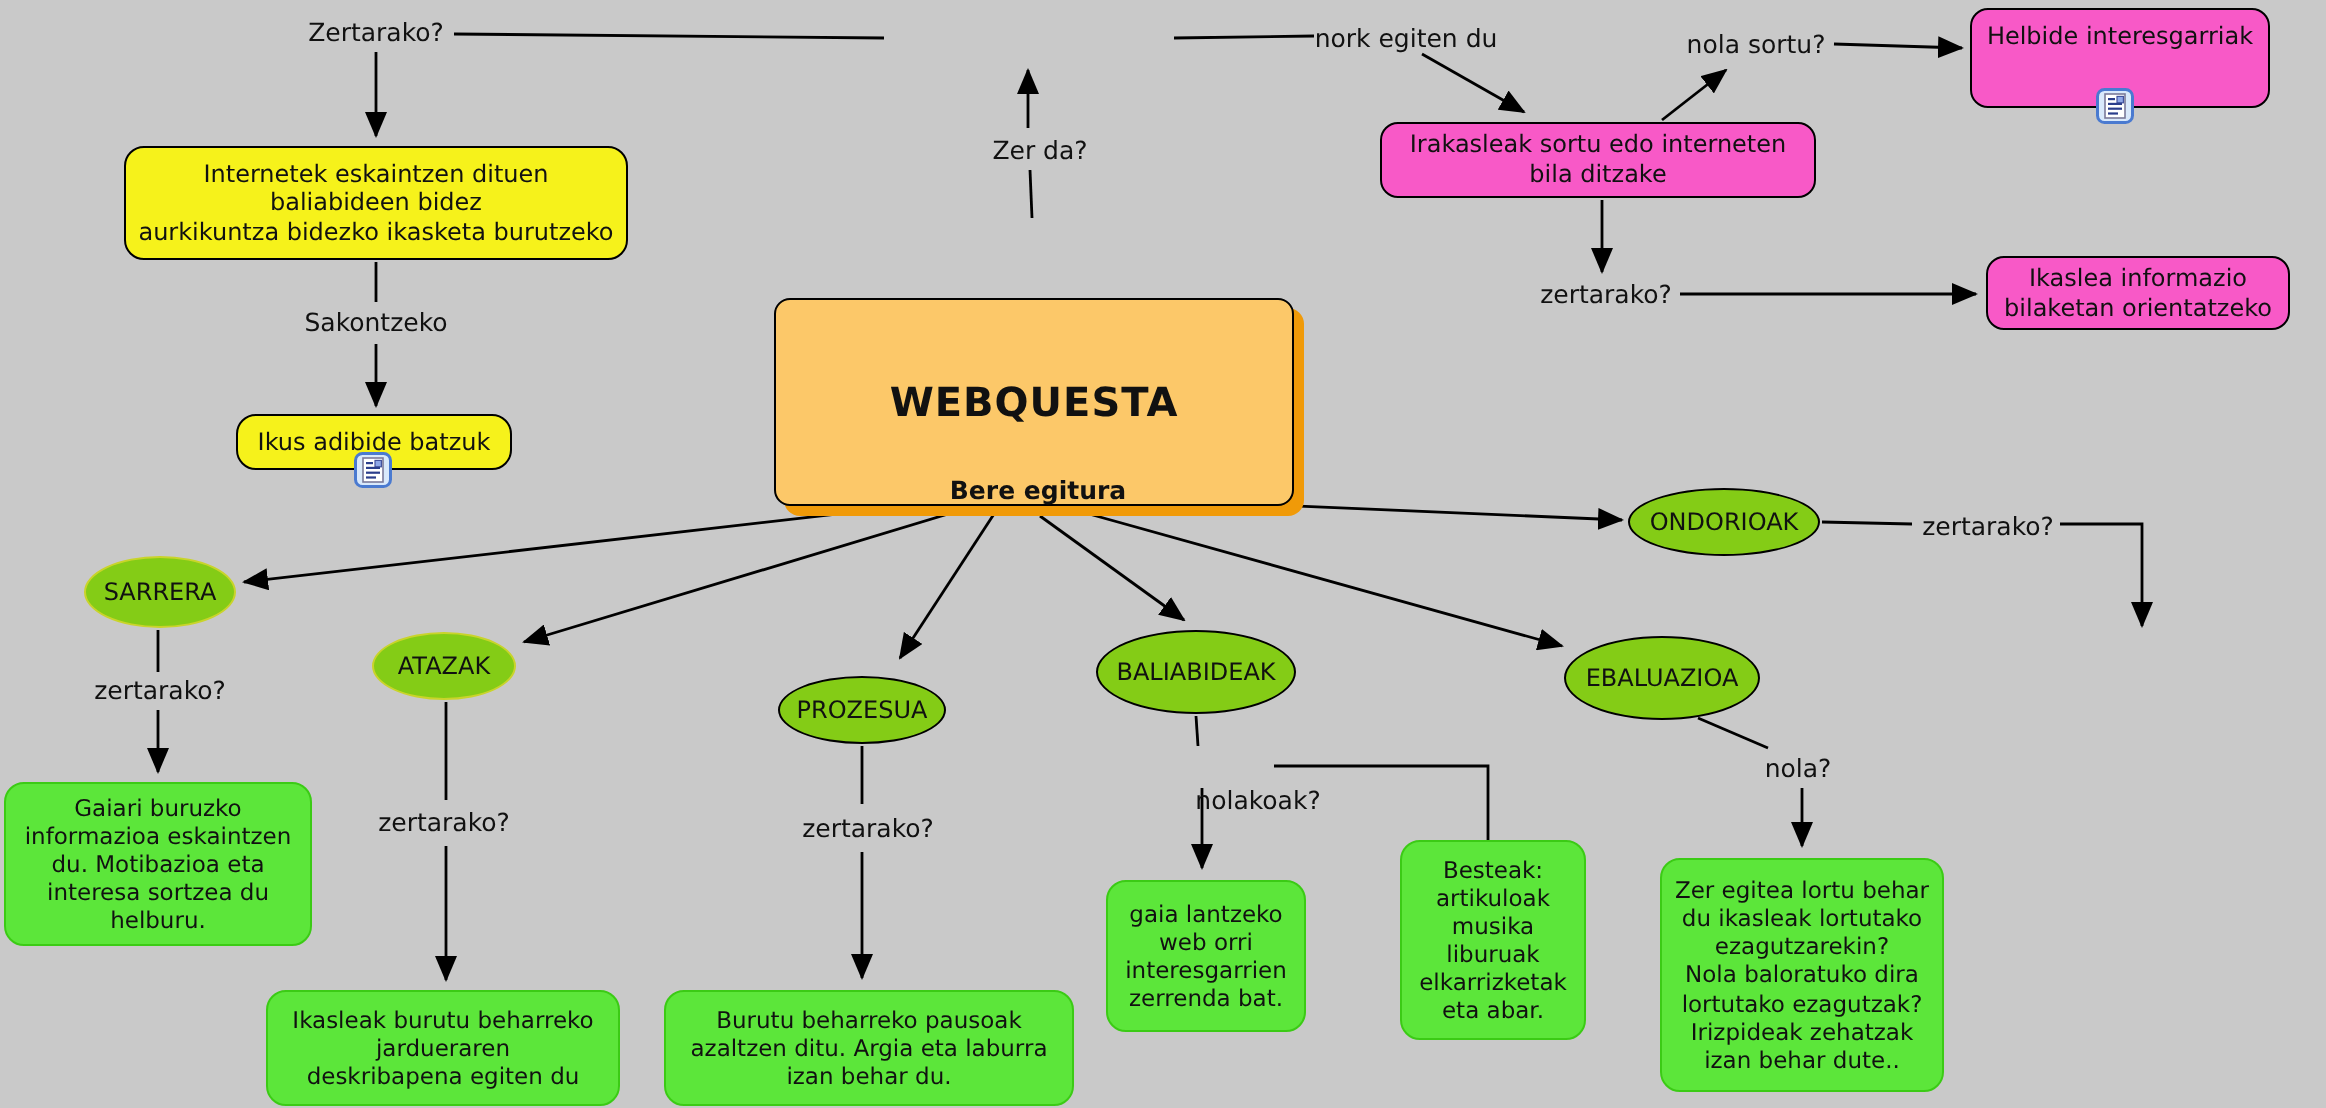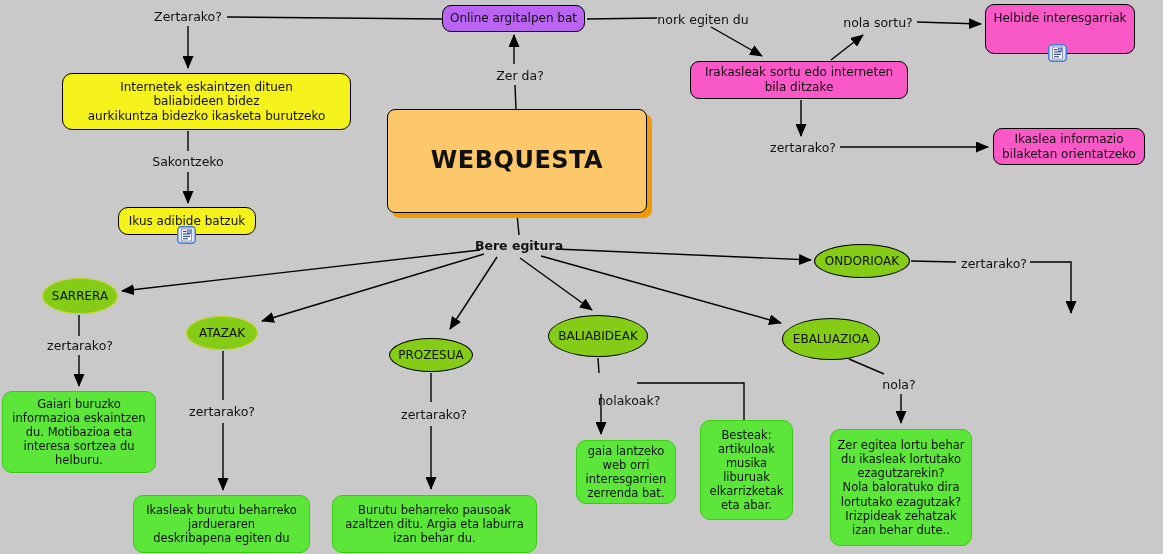--- a/index.html
+++ b/index.html
@@ -10,21 +10,21 @@
         text-align:center;color:#111;font-size:12px;line-height:1.22;
         border:1.5px solid #000;border-radius:9px;box-sizing:border-box;
         white-space:pre-line;padding:1px 2px;}
   .yellow{background:#f6f21b;}
   .purple{background:#bb63f3;}
   .pink{background:#f859c7;}
   .green-box{background:#5ce63a;border-color:#3bcb15;font-size:11.5px;border-radius:10px;}
   .ellipse{background:#84cc16;border-radius:50%;font-size:12px;border-color:#000;}
   .ellipse.olive{border-color:#c9d42a;}
   .root{background:#fcc869;border:1.6px solid #000;border-radius:8px;
-        box-shadow:5px 5px 0 0 #f09a08;font-size:24px;font-weight:bold;letter-spacing:.5px;}
+        box-shadow:5px 5px 0 0 #f09a08;font-size:20px;font-weight:bold;letter-spacing:.5px;margin-top:40px;}
   .lbl{position:absolute;transform:translate(-50%,-50%);color:#111;font-size:12.5px;
        white-space:nowrap;text-align:center;}
   .res-icon{position:absolute;width:19px;height:18px;display:block;}
 </style>
 </head>
 <body>
 
 <div id="canvas">
 
   <svg id="edges" viewBox="0 0 1163 554" xmlns="http://www.w3.org/2000/svg">
@@ -64,23 +64,22 @@
       <polyline points="637,383 744,383 744,433" marker-end="url(#arr)"></polyline>
       <line x1="849" y1="359" x2="884" y2="374"></line>
       <line x1="901" y1="394" x2="901" y2="423" marker-end="url(#arr)"></line>
       <line x1="911" y1="261" x2="956" y2="262"></line>
       <polyline points="1030,262 1071,262 1071,313" marker-end="url(#arr)"></polyline>
     </g>
   </svg>
 
   <div class="node root" style="left:387px;top:109px;width:260px;height:104px;">WEBQUESTA</div>
 
-  <div class="node purple" style="left:442px;top:5px;width:143px;height:27px;">Online argitalpen bat</div>
 
-  <div class="node yellow" style="left:62px;top:73px;width:289px;height:57px;border-radius:10px;">Internetek eskaintzen dituen
+  <div class="node yellow" style="left:62px;top:73px;width:252px;height:57px;border-radius:10px;">Internetek eskaintzen dituen
 baliabideen bidez
 aurkikuntza bidezko ikasketa burutzeko</div>
 
   <div class="node yellow" style="left:118px;top:207px;width:138px;height:28px;border-radius:10px;">Ikus adibide batzuk</div>
 
   <div class="node pink" style="left:690px;top:61px;width:218px;height:38px;">Irakasleak sortu edo interneten
 bila ditzake</div>
 
   <div class="node pink" style="left:985px;top:4px;width:150px;height:50px;align-items:flex-start;padding-top:6px;">Helbide interesgarriak</div>
 
@@ -98,21 +97,21 @@
 informazioa eskaintzen
 du. Motibazioa eta
 interesa sortzea du
 helburu.</div>
   <div class="node green-box" style="left:133px;top:495px;width:177px;height:58px;">Ikasleak burutu beharreko
 jardueraren
 deskribapena egiten du</div>
   <div class="node green-box" style="left:332px;top:495px;width:205px;height:58px;">Burutu beharreko pausoak
 azaltzen ditu. Argia eta laburra
 izan behar du.</div>
-  <div class="node green-box" style="left:576px;top:440px;width:100px;height:64px;">gaia lantzeko
+  <div class="node green-box" style="left:553px;top:440px;width:100px;height:76px;">gaia lantzeko
 web orri
 interesgarrien
 zerrenda bat.</div>
   <div class="node green-box" style="left:700px;top:420px;width:93px;height:100px;">Besteak:
 artikuloak
 musika
 liburuak
 elkarrizketak
 eta abar.</div>
   <div class="node green-box" style="left:830px;top:429px;width:142px;height:117px;">Zer egitea lortu behar

